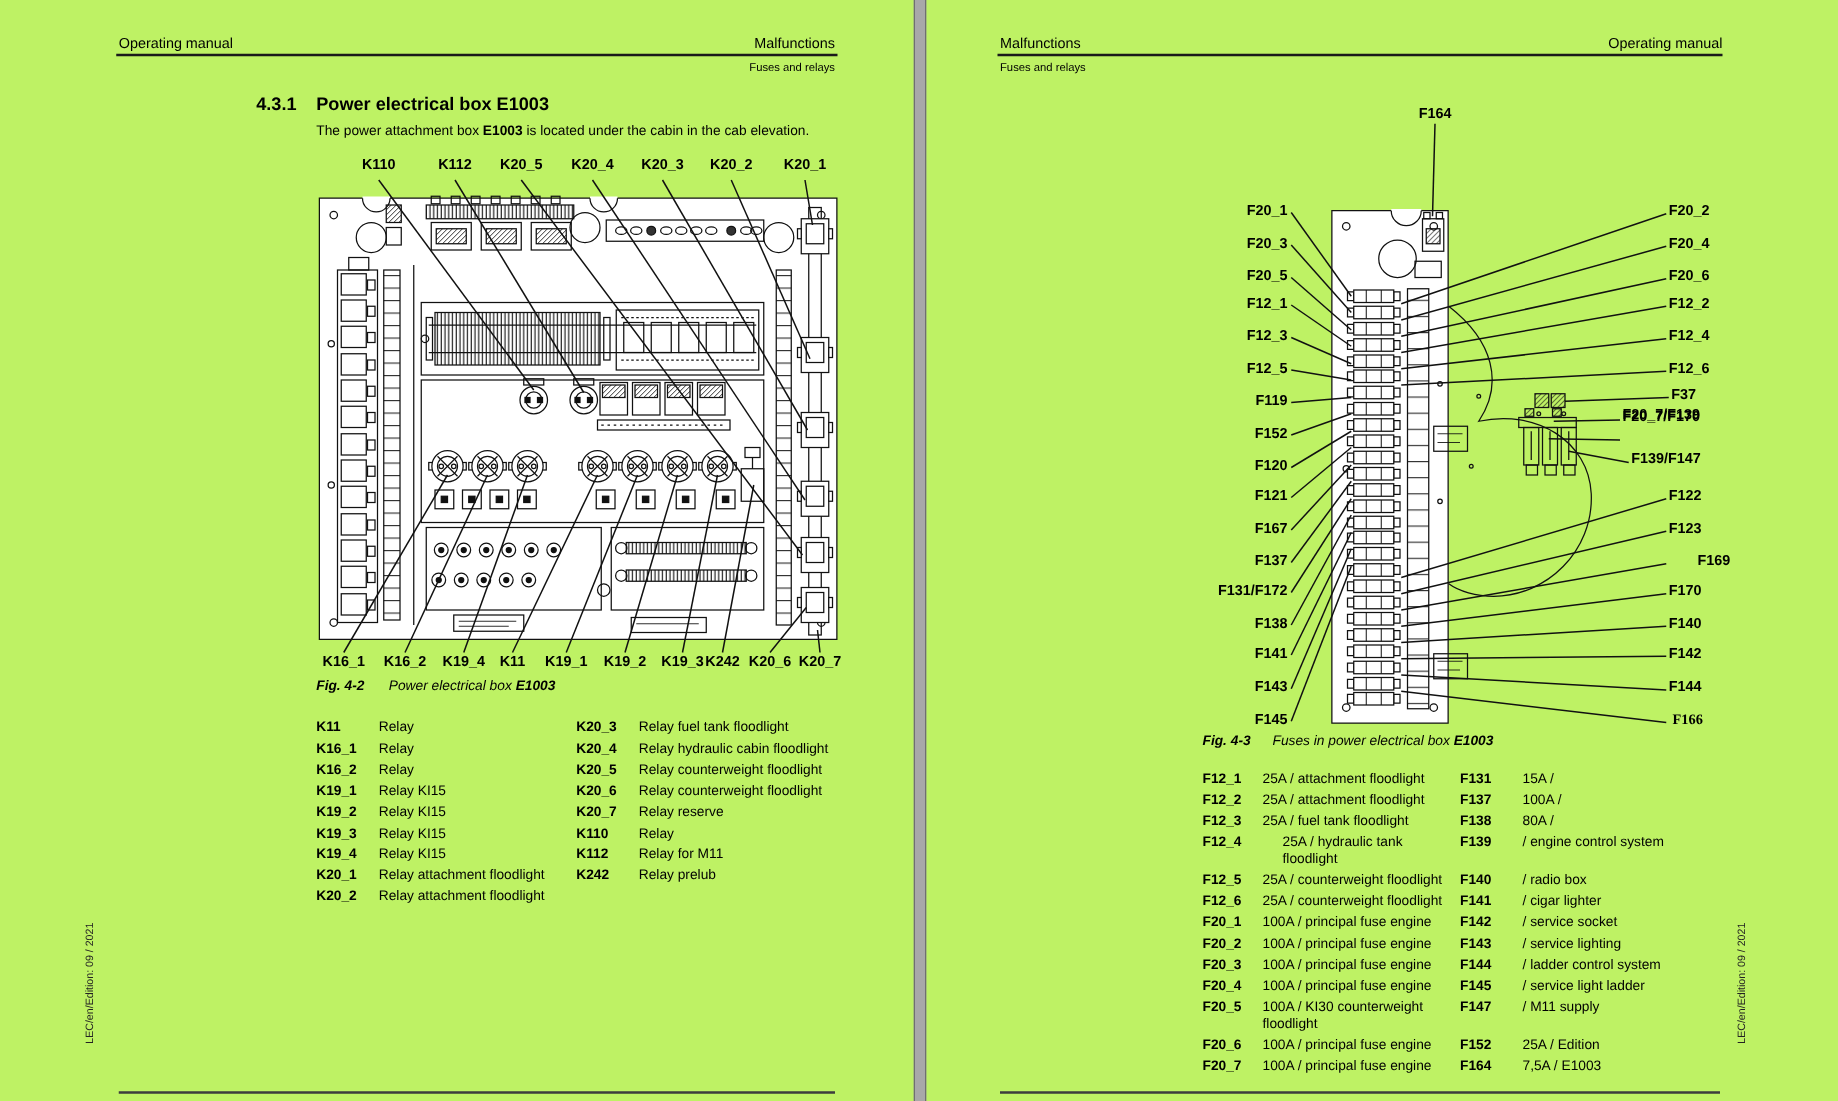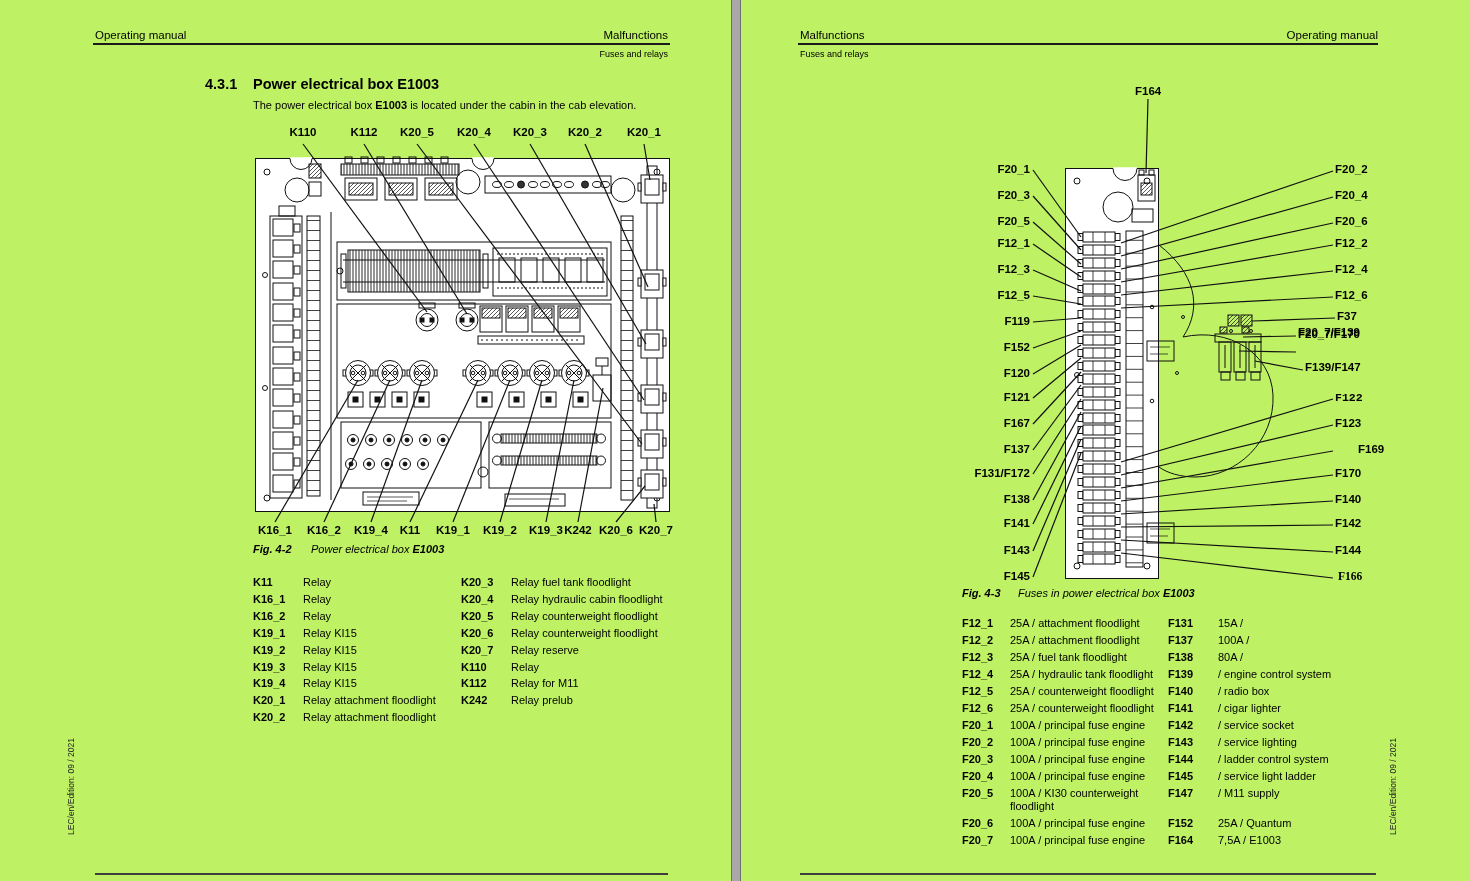--- a/index.html
+++ b/index.html
@@ -36,21 +36,21 @@
 
   <div class="abs hdr" style="left:95px;top:29px;">Operating manual</div>
   <div class="abs hdr" style="left:400px;top:29px;width:268px;text-align:right;">Malfunctions</div>
   <div class="abs rule" style="left:93px;top:43px;width:577px;"></div>
   <div class="abs sub" style="left:400px;top:49px;width:268px;text-align:right;">Fuses and relays</div>
 
   <div class="abs secnum" style="left:205px;top:76px;text-align:center;">4.3.1</div>
   <div class="abs sectitle" style="left:253px;top:76px;">Power electrical box E1003</div>
 
   <div class="abs body-text" style="left:253px;top:99px;">
-    <span>The power electrical box </span><b>E1003</b><span> is located under the cabin in the cab elevation.</span>
+    <span>The power attachment box </span><b>E1003</b><span> is located under the cabin in the cab elevation.</span>
   </div>
 
   <div class="abs" id="fig2" style="left:253px;top:120px;width:420px;height:445px;">
     <svg width="420" height="445" viewBox="0 0 420 445">
       <defs>
         <pattern id="p-vl" width="3" height="8" patternUnits="userSpaceOnUse">
             <line x1="1" y1="0" x2="1" y2="8" stroke="#111" stroke-width="0.9"></line>
           </pattern>
         <pattern id="p-dg" width="4" height="4" patternUnits="userSpaceOnUse">
             <path d="M0,4 L4,0" stroke="#111" stroke-width="0.7"></path>
@@ -518,21 +518,21 @@
     <div class="callout" style="left:380px;top:78px;">F20_2</div>
     <div class="callout" style="left:380px;top:104px;">F20_4</div>
     <div class="callout" style="left:380px;top:130px;">F20_6</div>
     <div class="callout" style="left:380px;top:152px;">F12_2</div>
     <div class="callout" style="left:380px;top:178px;">F12_4</div>
     <div class="callout" style="left:380px;top:204px;">F12_6</div>
     <div class="callout" style="left:382px;top:225px;">F37</div>
     <div class="callout" style="left:343px;top:243px;">F20_7/F170</div>
     <div class="callout" style="left:343px;top:241px;">F20_7/F139</div>
     <div class="callout" style="left:350px;top:276px;">F139/F147</div>
-    <div class="callout" style="left:380px;top:306px;font-family:Liberation Mono, monospace;">F122</div>
+    <div class="callout" style="left:380px;top:306px;">F122</div>
     <div class="callout" style="left:380px;top:332px;">F123</div>
     <div class="callout" style="left:380px;top:358px;padding-left:23px;">F169</div>
     <div class="callout" style="left:380px;top:382px;">F170</div>
     <div class="callout" style="left:380px;top:408px;">F140</div>
     <div class="callout" style="left:380px;top:432px;">F142</div>
     <div class="callout" style="left:380px;top:459px;">F144</div>
     <div class="callout" style="left:383px;top:485px;font-family:Liberation Serif, serif;">F166</div>
   </div>
 
   <div class="abs fig-caption" style="left:962px;top:587px;">
@@ -557,21 +557,21 @@
 
       <div class="lrow4">
         <span class="lkey">F12_3</span>
         <span style="padding-right:8px;">25A / fuel tank floodlight</span>
         <span class="lkey">F138</span>
         <span>80A /</span>
       </div>
 
       <div class="lrow4">
         <span class="lkey">F12_4</span>
-        <span style="padding-right:0;">25A / hydraulic tank floodlight</span>
+        <span style="padding-right:0;margin-left:16px;">25A / hydraulic tank floodlight</span>
         <span class="lkey">F139</span>
         <span>/ engine control system</span>
       </div>
 
       <div class="lrow4">
         <span class="lkey">F12_5</span>
         <span style="padding-right:8px;">25A / counterweight floodlight</span>
         <span class="lkey">F140</span>
         <span>/ radio box</span>
       </div>
@@ -615,21 +615,21 @@
         <span class="lkey">F20_5</span>
         <span style="padding-right:8px;">100A / KI30 counterweight floodlight</span>
         <span class="lkey">F147</span>
         <span>/ M11 supply</span>
       </div>
 
       <div class="lrow4">
         <span class="lkey">F20_6</span>
         <span style="padding-right:8px;">100A / principal fuse engine</span>
         <span class="lkey">F152</span>
-        <span>25A / Quantum</span>
+        <span>25A / Edition</span>
       </div>
 
       <div class="lrow4">
         <span class="lkey">F20_7</span>
         <span style="padding-right:8px;">100A / principal fuse engine</span>
         <span class="lkey">F164</span>
         <span>7,5A / E1003</span>
       </div>
     </div>
 

